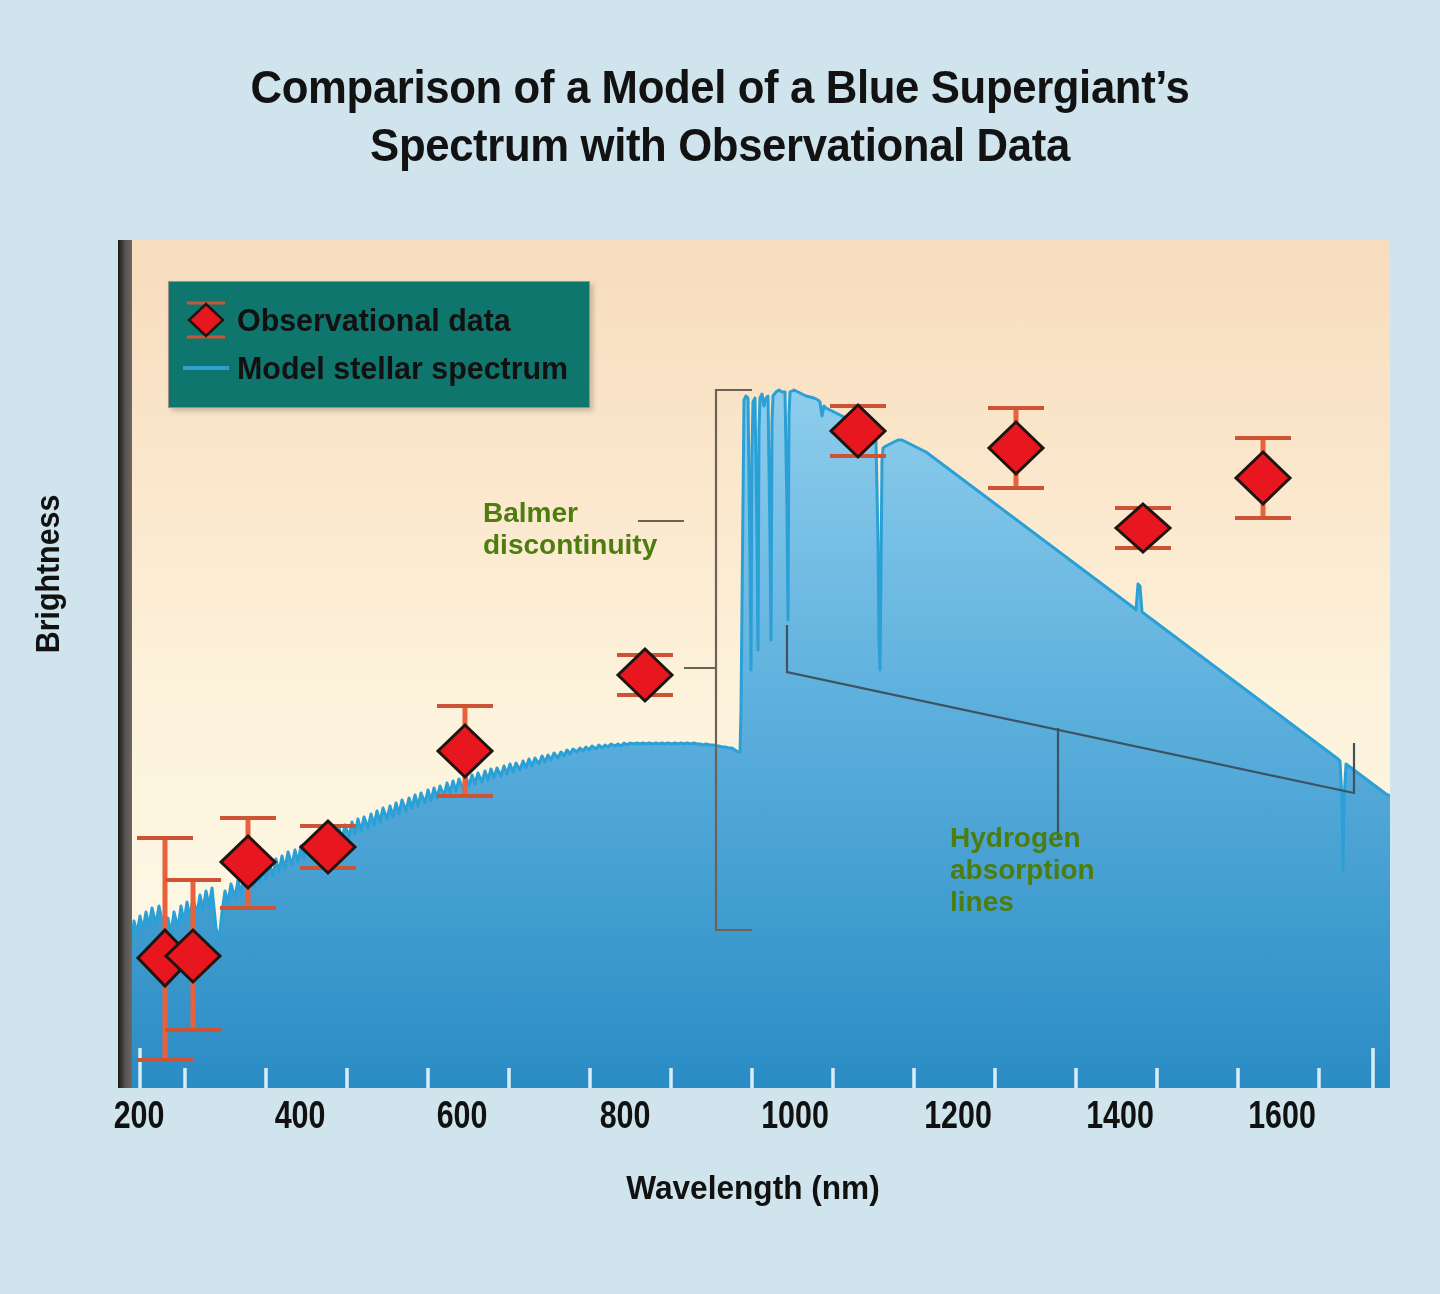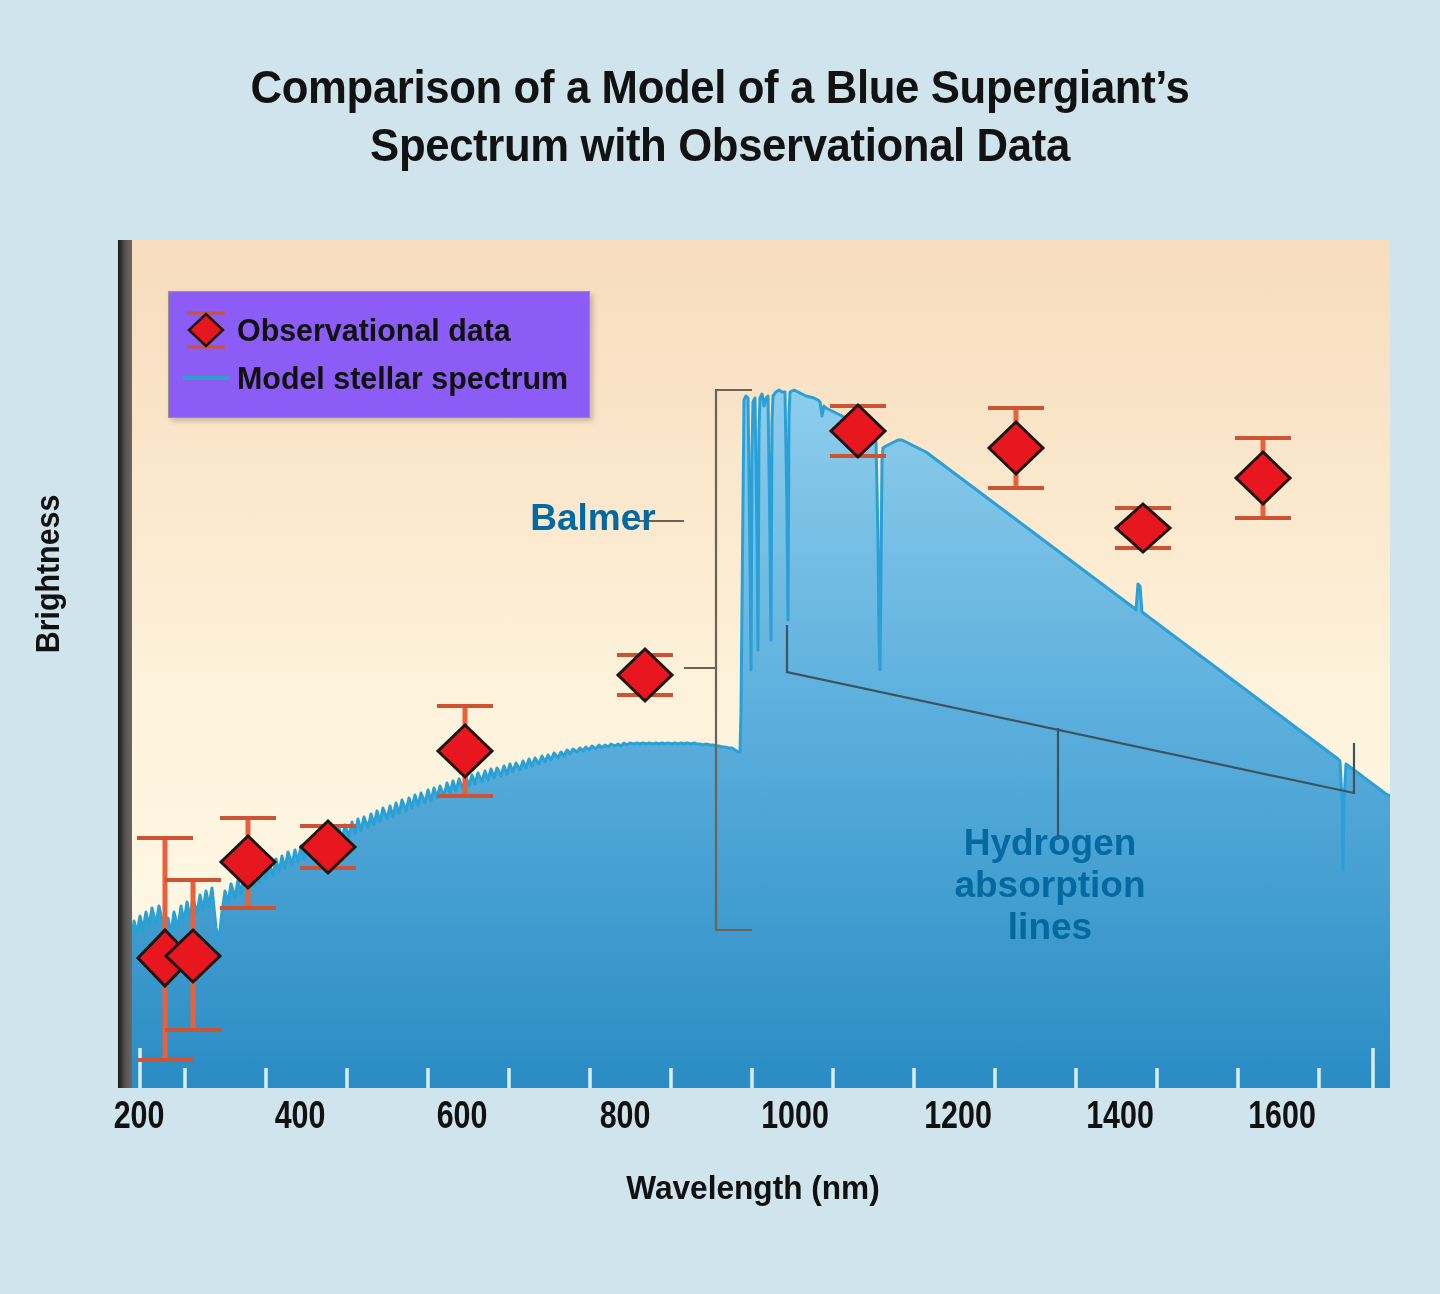--- a/index.html
+++ b/index.html
@@ -45,38 +45,38 @@
     position:absolute;top:1094px;
     font-weight:bold;font-size:38px;color:#111;
     transform:translateX(-50%) scaleX(0.80);
     white-space:nowrap;
   }
   #plot{
     position:absolute;left:118px;top:240px;width:1272px;height:848px;
     overflow:hidden;
   }
   #legend{
-    position:absolute;left:168px;top:291px;
+    position:absolute;left:168px;top:281px;
     width:420px;height:125px;
-    background:#8b5cf6;
+    background:#0f766e;
     border:1.5px solid #9b9287;
     box-shadow:3px 3px 5px rgba(90,80,70,0.30);
     z-index:40;
   }
   .legend-row{position:absolute;left:0;width:100%;height:48px;}
   .legend-text{
     position:absolute;left:68px;top:0;
     font-weight:bold;font-size:32px;color:#111;line-height:48px;
     white-space:nowrap;
     transform:scaleX(0.95);transform-origin:left center;
   }
   .ann{
     position:absolute;
-    font-weight:bold;font-size:37px;color:#0369a1;
-    line-height:1.14;text-align:center;
+    font-weight:bold;font-size:28px;color:#4d7c0f;
+    line-height:1.14;text-align:left;
     white-space:nowrap;
     z-index:30;
   }
 </style>
 </head>
 <body>
 
 <div id="figure">
 
   <div id="title">
@@ -380,20 +380,21 @@
           <line x1="1117" y1="198" x2="1173" y2="198" stroke="#cc5334" stroke-width="4"></line>
           <line x1="1117" y1="278" x2="1173" y2="278" stroke="#cc5334" stroke-width="4"></line>
           <path d="M 1145,212 L 1172,238 L 1145,264 L 1118,238 Z" fill="#e8161f" stroke="#201510" stroke-width="3"></path>
         </g>
       </g>
     </svg>
   </div>
 
   <div class="ann" style="left:483px;top:497px;width:220px;">
     <div>Balmer</div>
+    <div>discontinuity</div>
   </div>
 
   <div class="ann" style="left:950px;top:822px;width:200px;">
     <div>Hydrogen</div>
     <div>absorption</div>
     <div>lines</div>
   </div>
 
   <div id="legend">
     <div class="legend-row" style="top:14px;">

